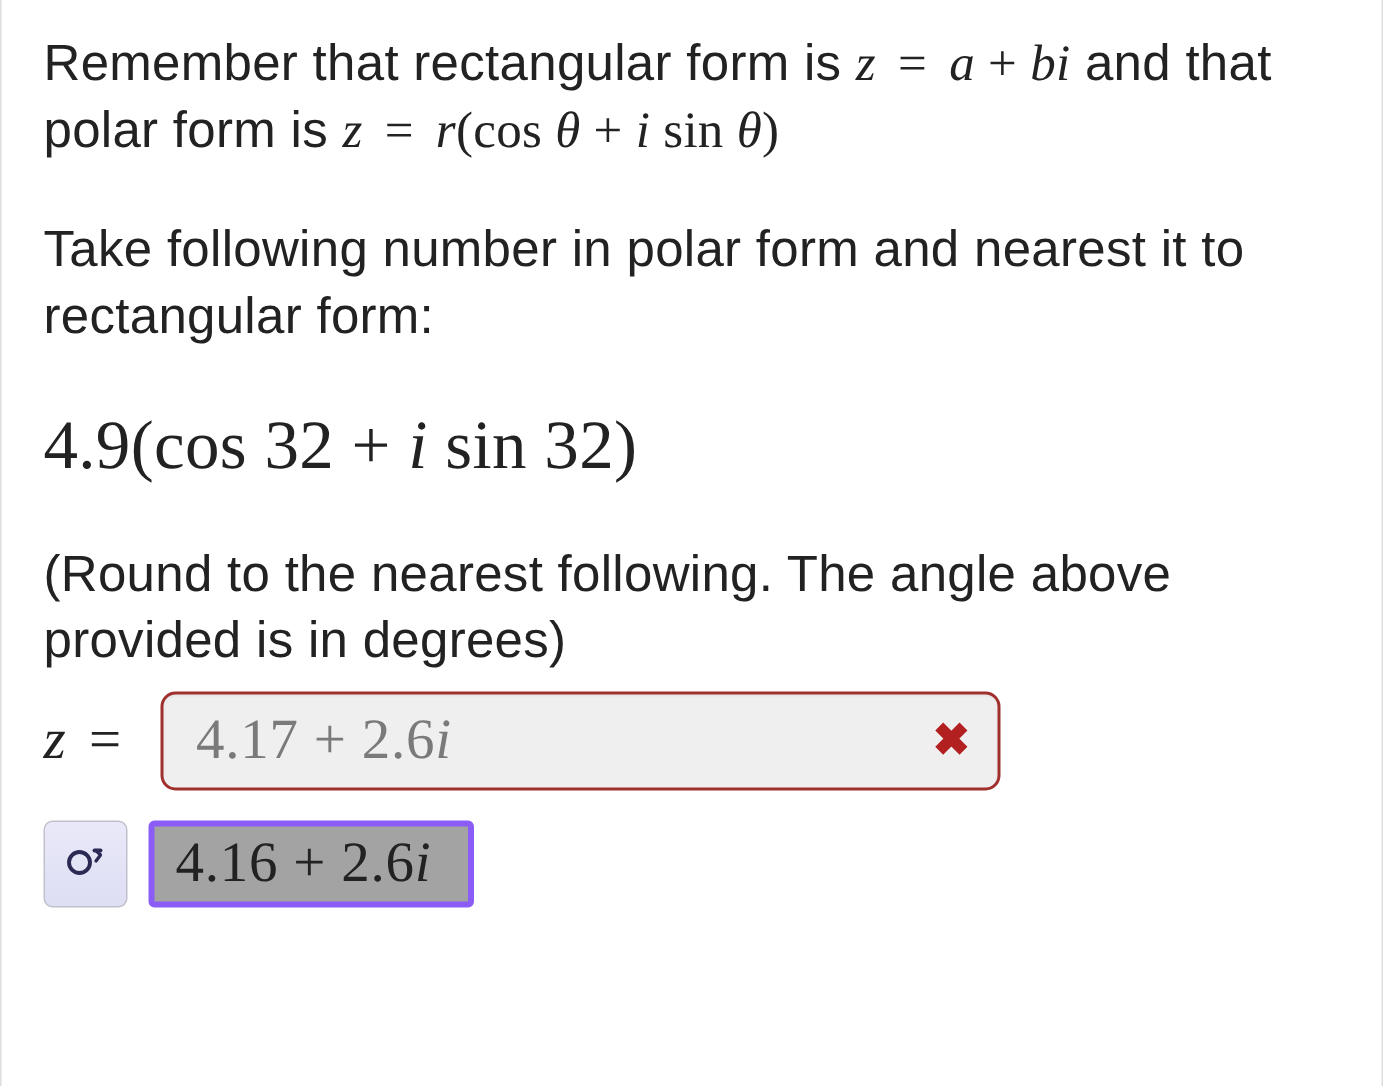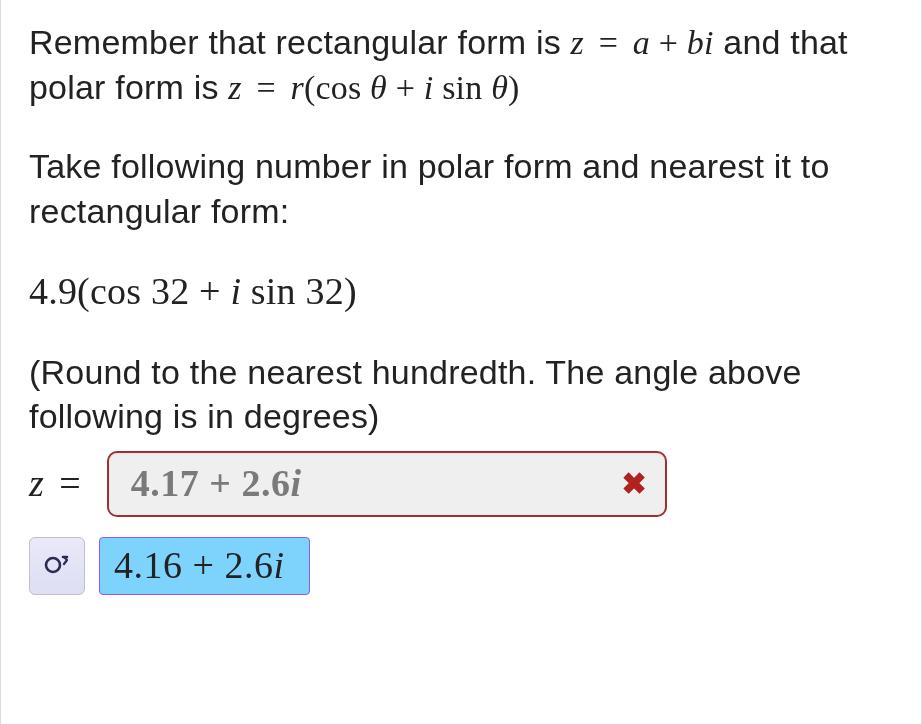--- a/index.html
+++ b/index.html
@@ -24,21 +24,21 @@
     letter-spacing: 0.2px;
   }
   .mi { font-family: "Times New Roman", Georgia, serif; font-style: italic; }
   .mn, .mop, .mrel, .mord, .mparen {
     font-family: "Times New Roman", Georgia, serif;
     font-style: normal;
   }
   .mrel { padding: 0 6px; }
   .math { white-space: nowrap; }
   .math-display {
-    font-size: 38px;
+    font-size: 46px;
     margin: 16px 0 34px 0;
   }
 
   .answer-row {
     display: flex;
     align-items: center;
     margin-top: 2px;
   }
   .answer-label {
     font-size: 38px;
@@ -58,21 +58,20 @@
     align-items: center;
     padding: 0 18px 0 22px;
     justify-content: space-between;
     box-shadow: inset 0 1px 2px rgba(0,0,0,0.05);
   }
   .answer-input-value {
     font-family: "Times New Roman", Georgia, serif;
     font-size: 38px;
     color: #7a7a7a;
     letter-spacing: 0.5px;
-    font-weight: bold;
   }
   .x-icon {
     color: #b22020;
     font-weight: 700;
     font-size: 30px;
   }
 
   .correct-row {
     display: flex;
     align-items: stretch;
@@ -88,23 +87,23 @@
     display: flex;
     align-items: center;
     justify-content: center;
     margin-right: 14px;
     color: #2a2a55;
   }
   .tool-btn svg { display: block; }
   .correct-box {
     height: 58px;
     box-sizing: border-box;
-    border: 1px solid #8b5cf6;
+    border: 4px solid #8b5cf6;
     border-radius: 4px;
-    background: #7dd3fc;
+    background: #a3a3a3;
     padding: 0 24px 0 14px;
     display: flex;
     align-items: center;
   }
   .correct-value {
     font-family: "Times New Roman", Georgia, serif;
     font-size: 38px;
     color: #222;
     letter-spacing: 0.5px;
   }
@@ -127,21 +126,21 @@
   <span>Take following number in polar form and nearest it to rectangular form:</span>
 </p>
 
 <p class="para math-display">
   <span class="math">
     <span class="mn">4.9</span><span class="mparen">(</span><span class="mop">cos </span><span class="mn">32</span><span class="mord"> + </span><span class="mi">i </span><span class="mop">sin </span><span class="mn">32</span><span class="mparen">)</span>
   </span>
 </p>
 
 <p class="para" style="margin-bottom:12px">
-  <span>(Round to the nearest hundredth. The angle above following is in degrees)</span>
+  <span>(Round to the nearest following. The angle above provided is in degrees)</span>
 </p>
 
 <div class="answer-row">
   <div class="answer-label">
     <span class="mi">z</span><span class="mrel"> = </span>
   </div>
   <div class="answer-input-box">
     <span class="answer-input-value">
       <span class="mn">4.17</span><span class="mord"> + </span><span class="mn">2.6</span><span class="mi">i</span>
     </span>

